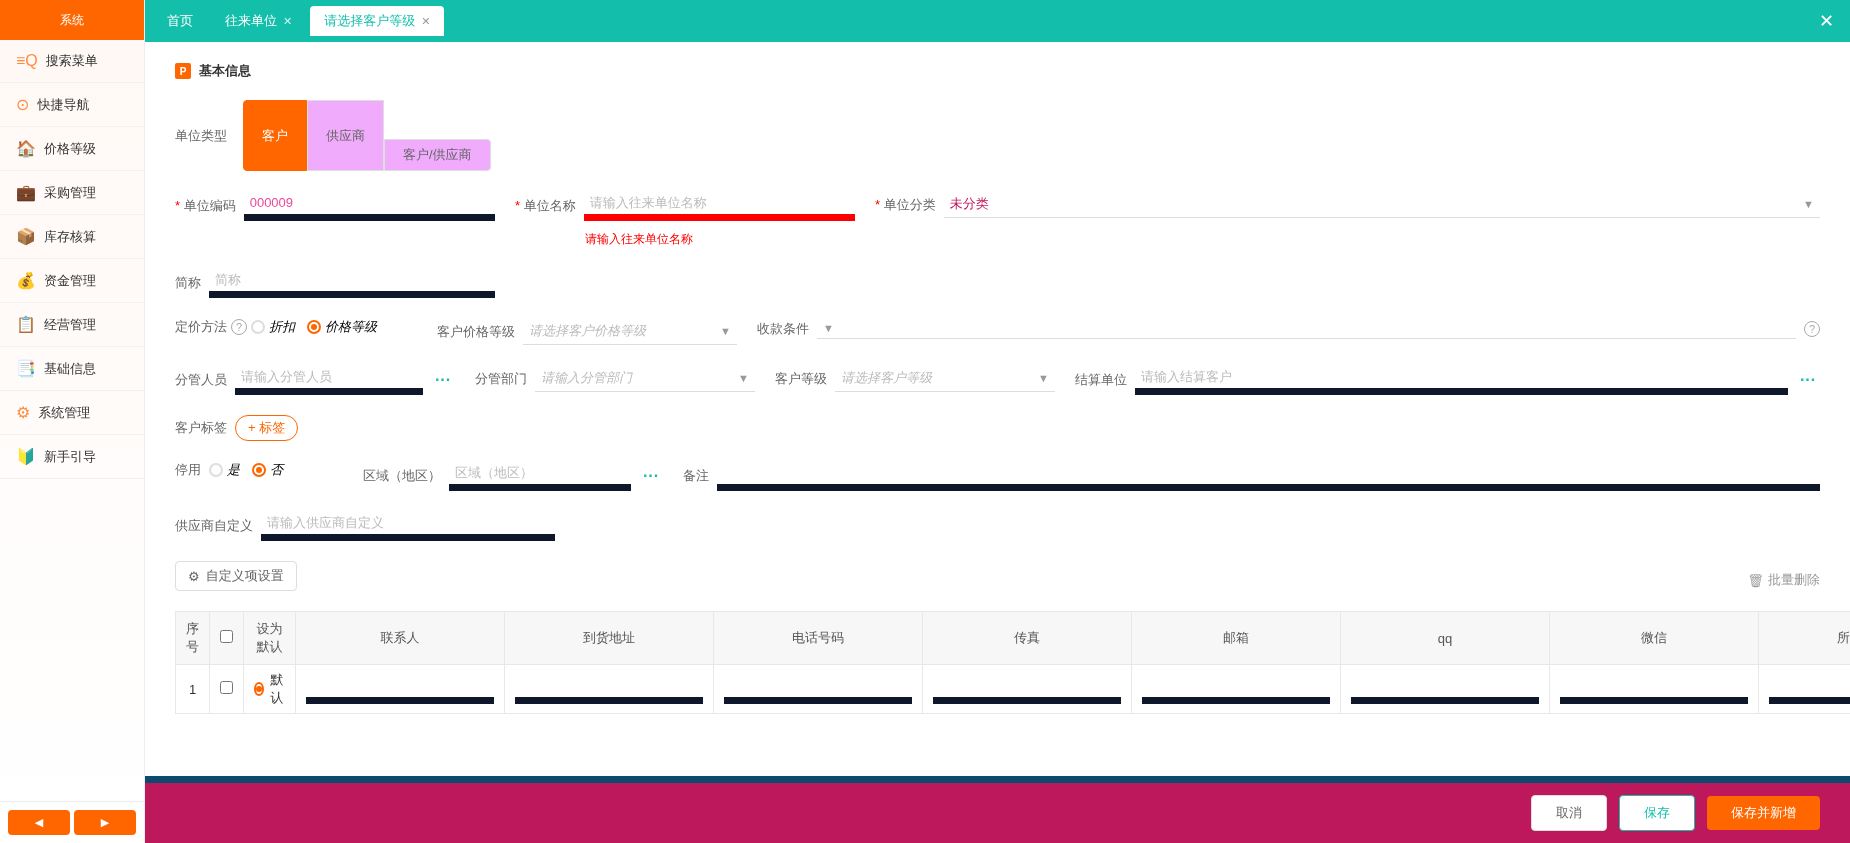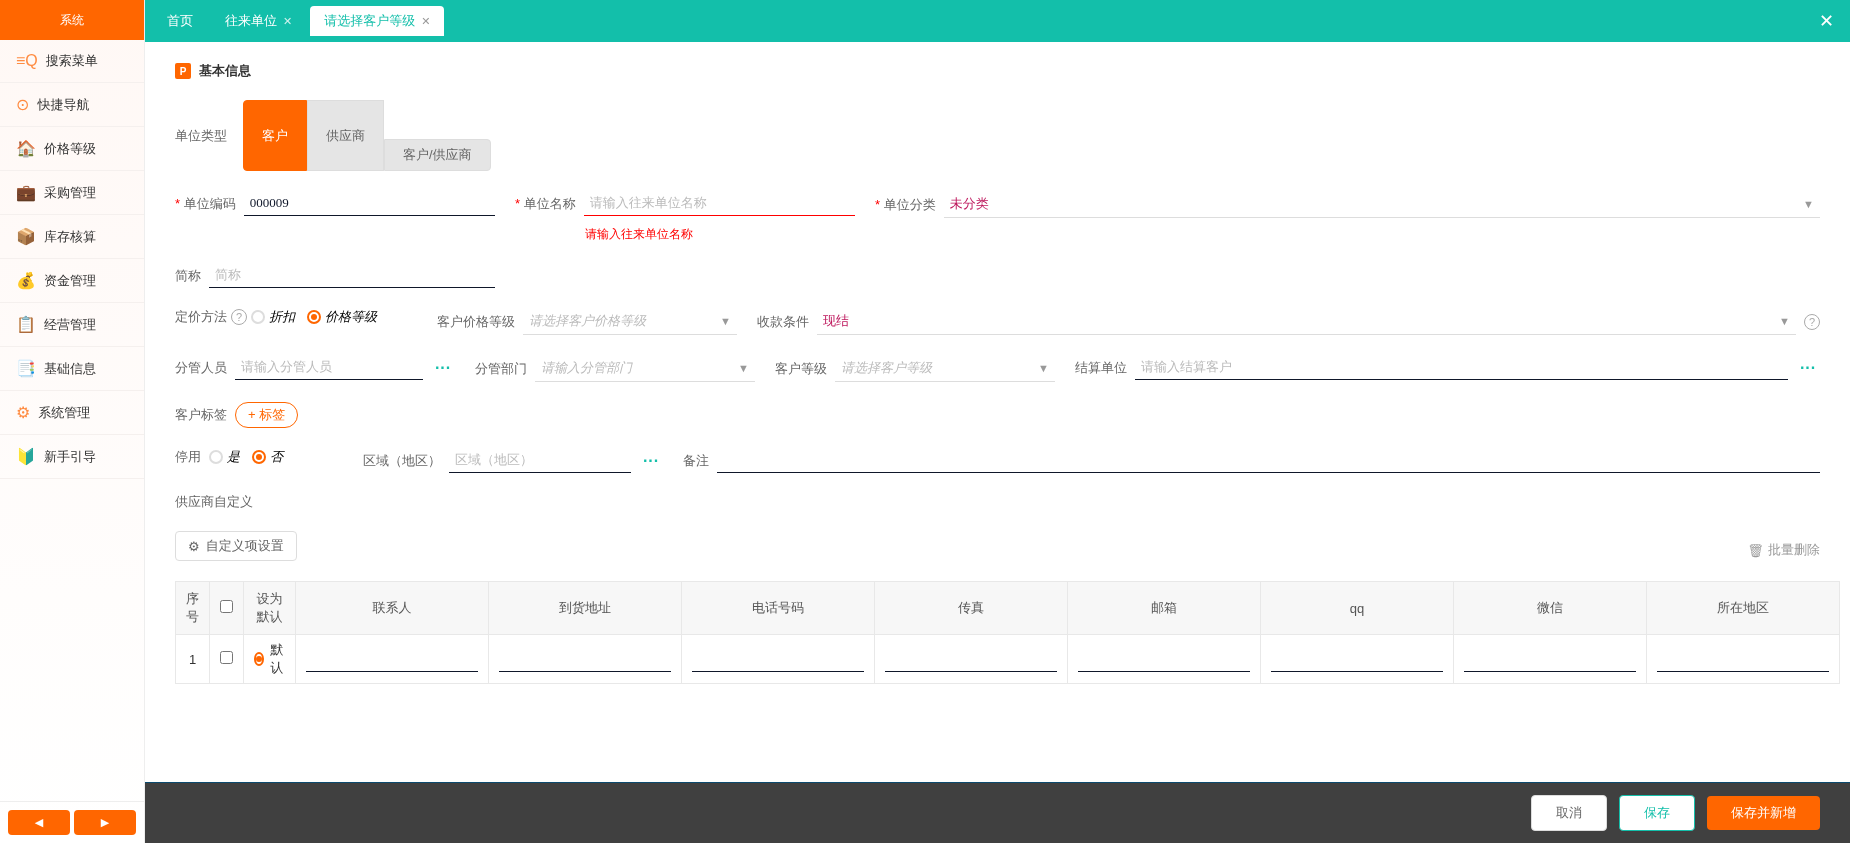--- a/index.html
+++ b/index.html
@@ -146,42 +146,41 @@
       color: #666;
       white-space: nowrap;
       min-width: fit-content;
     }
     .form-label.required::before {
       content: '* ';
       color: red;
     }
     .form-input {
       border: none;
-      border-bottom: 1px solid #0f172a;
+      border-bottom: 7px solid #0f172a;
       padding: 4px 6px;
       outline: none;
       flex: 1;
       min-width: 100px;
       background: transparent;
-      color: #0f172a;
-      font-family: Liberation Serif, serif;
+      color: #ec4899;
     }
     .form-input::placeholder { color: #bbb; }
     .form-input.error { border-bottom-color: red; }
 
     
     .type-btn-group {
       display: flex;
       gap: 0;
     }
     .type-btn {
       padding: 6px 18px;
       border: 1px solid #ddd;
       cursor: pointer;
-      background: #e5e5e5;
+      background: #f0abfc;
       color: #666;
       font-size: 13px;
     }
     .type-btn.active {
       background: #ff6600;
       color: white;
       border-color: #ff6600;
     }
     .type-btn:first-child { border-radius: 4px 0 0 4px; }
     .type-btn:last-child { border-radius: 0 4px 4px 0; margin-top: 39px; }
@@ -298,22 +297,22 @@
     }
     .data-table td input[type="checkbox"] { cursor: pointer; }
 
     
     .footer {
       display: flex;
       align-items: center;
       justify-content: flex-end;
       gap: 12px;
       padding: 12px 30px;
-      background: #404040;
-      border-top: 1px solid #0c4a6e;
+      background: #be185d;
+      border-top: 7px solid #0c4a6e;
     }
     .btn-cancel {
       padding: 8px 24px;
       border: 1px solid #ddd;
       border-radius: 4px;
       background: white;
       color: #666;
       cursor: pointer;
       font-size: 13px;
     }
@@ -489,21 +488,20 @@
       <div class="form-group" style="flex: 1; max-width: 300px; margin-left: 40px;">
         <span class="form-label">客户价格等级</span>
         <div class="form-select">
           <span class="select-placeholder">请选择客户价格等级</span>
           <span class="chevron">▼</span>
         </div>
       </div>
       <div class="form-group" style="flex: 1;">
         <span class="form-label">收款条件</span>
         <div class="form-select">
-          <span class="select-val">现结</span>
           <span class="chevron">▼</span>
         </div>
         <span class="help-icon">?</span>
       </div>
     </div>
 
     <div class="form-row">
       <div class="form-group" style="flex: 1; max-width: 280px;">
         <span class="form-label">分管人员</span>
         <input class="form-input" type="text" placeholder="请输入分管人员" style="">
@@ -560,20 +558,21 @@
       </div>
       <div class="form-group" style="flex: 1;">
         <span class="form-label">备注</span>
         <input class="form-input" type="text" style="">
       </div>
     </div>
 
     <div class="form-row">
       <div class="form-group" style="max-width: 380px;">
         <span class="form-label">供应商自定义</span>
+        <input class="form-input" type="text" placeholder="请输入供应商自定义" style="">
       </div>
     </div>
 
     <div class="table-section">
       <div style="display: flex; justify-content: space-between; align-items: center; margin-bottom: 8px;">
         <button class="custom-settings-btn">
           <span>⚙</span>
           <span>自定义项设置</span>
         </button>
         <div class="batch-delete">

